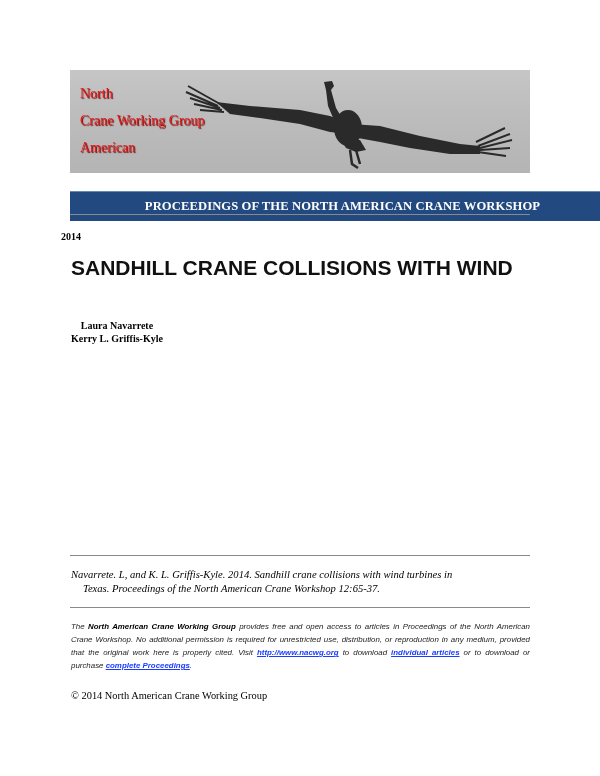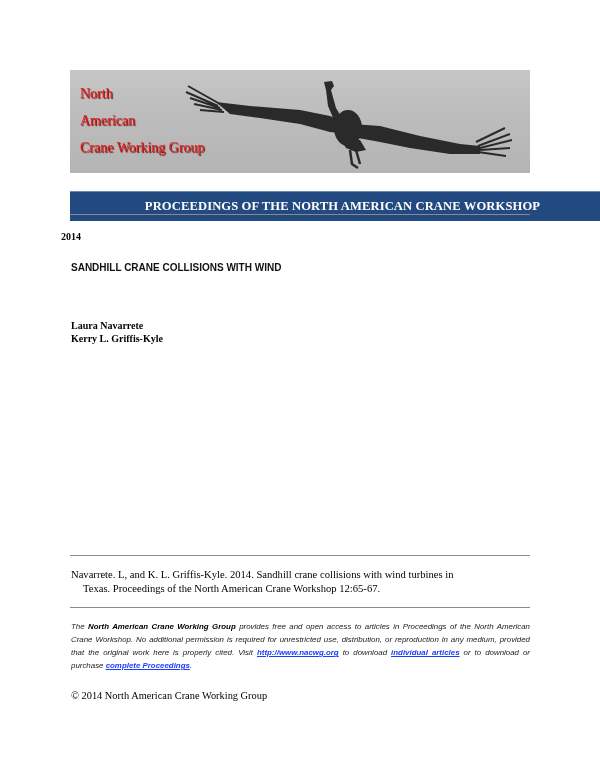--- a/index.html
+++ b/index.html
@@ -8,38 +8,38 @@
   .banner-photo { position: absolute; left: 0; top: 0; width: 460px; height: 103px;
     background: linear-gradient(180deg, #c6c6c6 0%, #bdbdbd 40%, #b4b4b4 100%); overflow: hidden; }
   .org-name { position: absolute; left: 10px; top: 10px; font-family: Liberation Serif, serif;
     font-size: 14px; line-height: 27px; color: #e21a1a; text-shadow: 1px 1px 1px #6a0a0a; }
   .crane-svg { position: absolute; left: 110px; top: 8px; }
   .banner-bar { position: absolute; left: 0; top: 121px; width: 545px; height: 30px; background: #234a80;
     border-top: 1px solid #6a88b4; box-sizing: border-box; display: flex; align-items: center; justify-content: center; }
   .banner-bar span { color: #ffffff; font-family: "Liberation Serif", serif; font-weight: bold; font-size: 12.6px; letter-spacing: 0.1px; white-space: nowrap; }
   .rule { position: absolute; left: 70px; width: 460px; height: 1px; background: #8a8a8a; }
   .year { position: absolute; left: 61px; top: 231px; font-size: 10px; font-weight: bold; }
-  .title { position: absolute; left: 71px; top: 259px; font-family: "Liberation Sans", sans-serif; font-weight: bold; font-size: 10px; line-height: 18.5px; color: #111; }
-  .authors { position: absolute; left: 71px; top: 320px; font-size: 10px; line-height: 12.5px; font-weight: bold; }
-  .citation { position: absolute; left: 71px; top: 568px; width: 459px; font-size: 10.6px; line-height: 13.5px; text-align: justify; }
+  .title { position: absolute; left: 71px; top: 259px; font-family: "Liberation Sans", sans-serif; font-weight: bold; font-size: 21px; line-height: 18.5px; color: #111; }
+  .authors { position: absolute; left: 71px; top: 320px; font-size: 10px; line-height: 12.5px; font-weight: bold; text-align: center; }
+  .citation { position: absolute; left: 71px; top: 568px; width: 459px; font-size: 10.6px; line-height: 13.5px; text-align: justify; font-style: italic; }
   .citation .l2 { display: block; padding-left: 12px; text-align: left; }
   .notice { position: absolute; left: 71px; top: 620px; width: 459px; font-family: "Liberation Sans", sans-serif; font-style: italic; font-size: 7.9px; line-height: 13px; color: #222; text-align: justify; }
   .notice b { color: #000; }
   .notice a { color: #1a3cff; font-weight: bold; text-decoration: underline; margin-top: 20px; }
   .copyright { position: absolute; left: 71px; top: 682px; font-size: 10.4px; margin-top: 8px; }
 </style>
 </head>
 <body>
 
 <div class="banner">
   <div class="banner-photo">
     <div class="org-name">
       <div>North</div>
+      <div>Crane Working Group</div>
       <div>American</div>
-      <div>Crane Working Group</div>
     </div>
     <svg class="crane-svg" width="340" height="95" viewBox="0 0 340 95">
       <g fill="#2a2a2a" stroke="#2a2a2a">
 
         <path d="M8 8 L40 26 M6 14 L38 28 M10 20 L40 30 M14 26 L42 32 M20 32 L44 34" stroke-width="2" fill="none"></path>
 
         <path d="M36 24 L70 28 L120 32 L150 38 L165 44 L168 56 L150 54 L120 46 L80 40 L50 36 Z" stroke="none"></path>
 
         <path d="M172 46 L200 48 L240 58 L280 66 L300 68 L300 76 L270 76 L230 70 L200 64 L178 60 Z" stroke="none"></path>
 
@@ -69,20 +69,20 @@
 
 <div class="authors">
   <div>Laura Navarrete</div>
   <div>Kerry L. Griffis-Kyle</div>
 </div>
 
 <div class="rule" style="top:555px;"></div>
 
 <div class="citation">
   <span>Navarrete. L, and K. L. Griffis-Kyle. 2014. Sandhill crane collisions with wind turbines in</span>
-  <span class="l2">Texas. Proceedings of the North American Crane Workshop 12:65-67.</span>
+  <span class="l2">Texas. Proceedings of the North American Crane Workshop 12:65-37.</span>
 </div>
 
 <div class="rule" style="top:607px;"></div>
 
 <div class="notice"><span>The </span><b>North American Crane Working Group</b><span> provides free and open access to articles in Proceedings of the North American Crane Workshop. No additional permission is required for unrestricted use, distribution, or reproduction in any medium, provided that the original work here is properly cited. Visit </span><a>http://www.nacwg.org</a><span> to download </span><a>individual articles</a><span> or to download or purchase </span><a>complete Proceedings</a><span>.</span></div>
 
 <div class="copyright">© 2014 North American Crane Working Group</div>
 
 </body></html>

